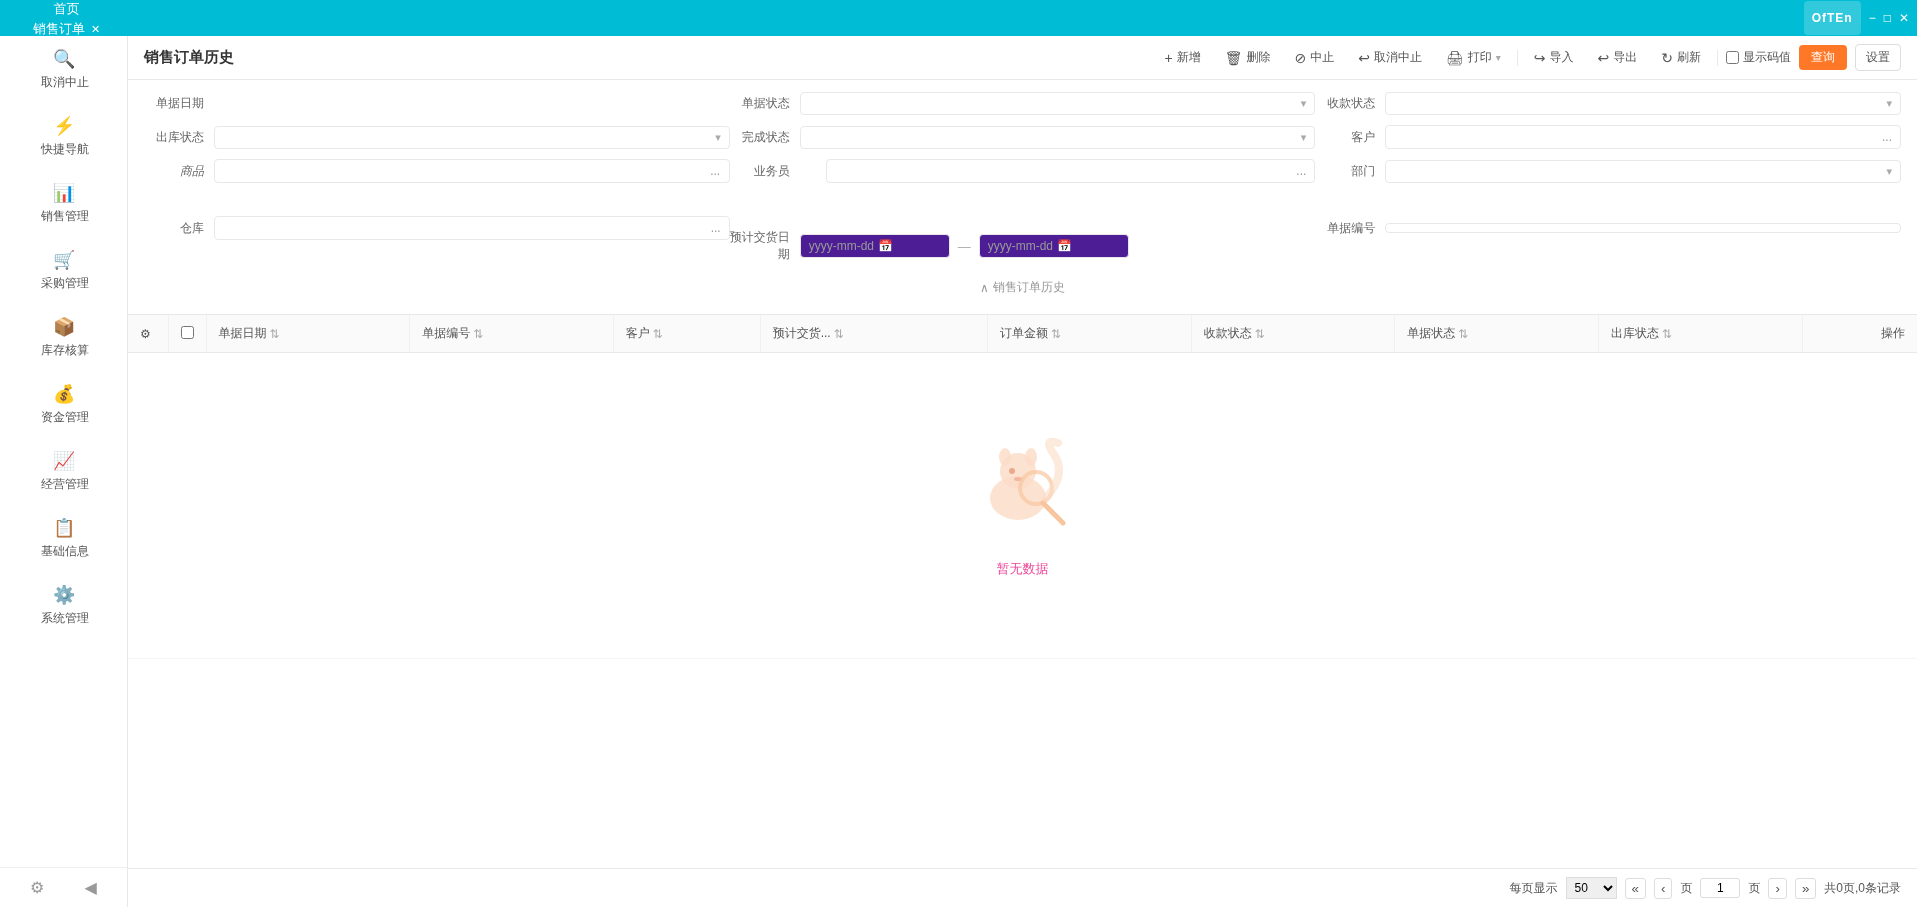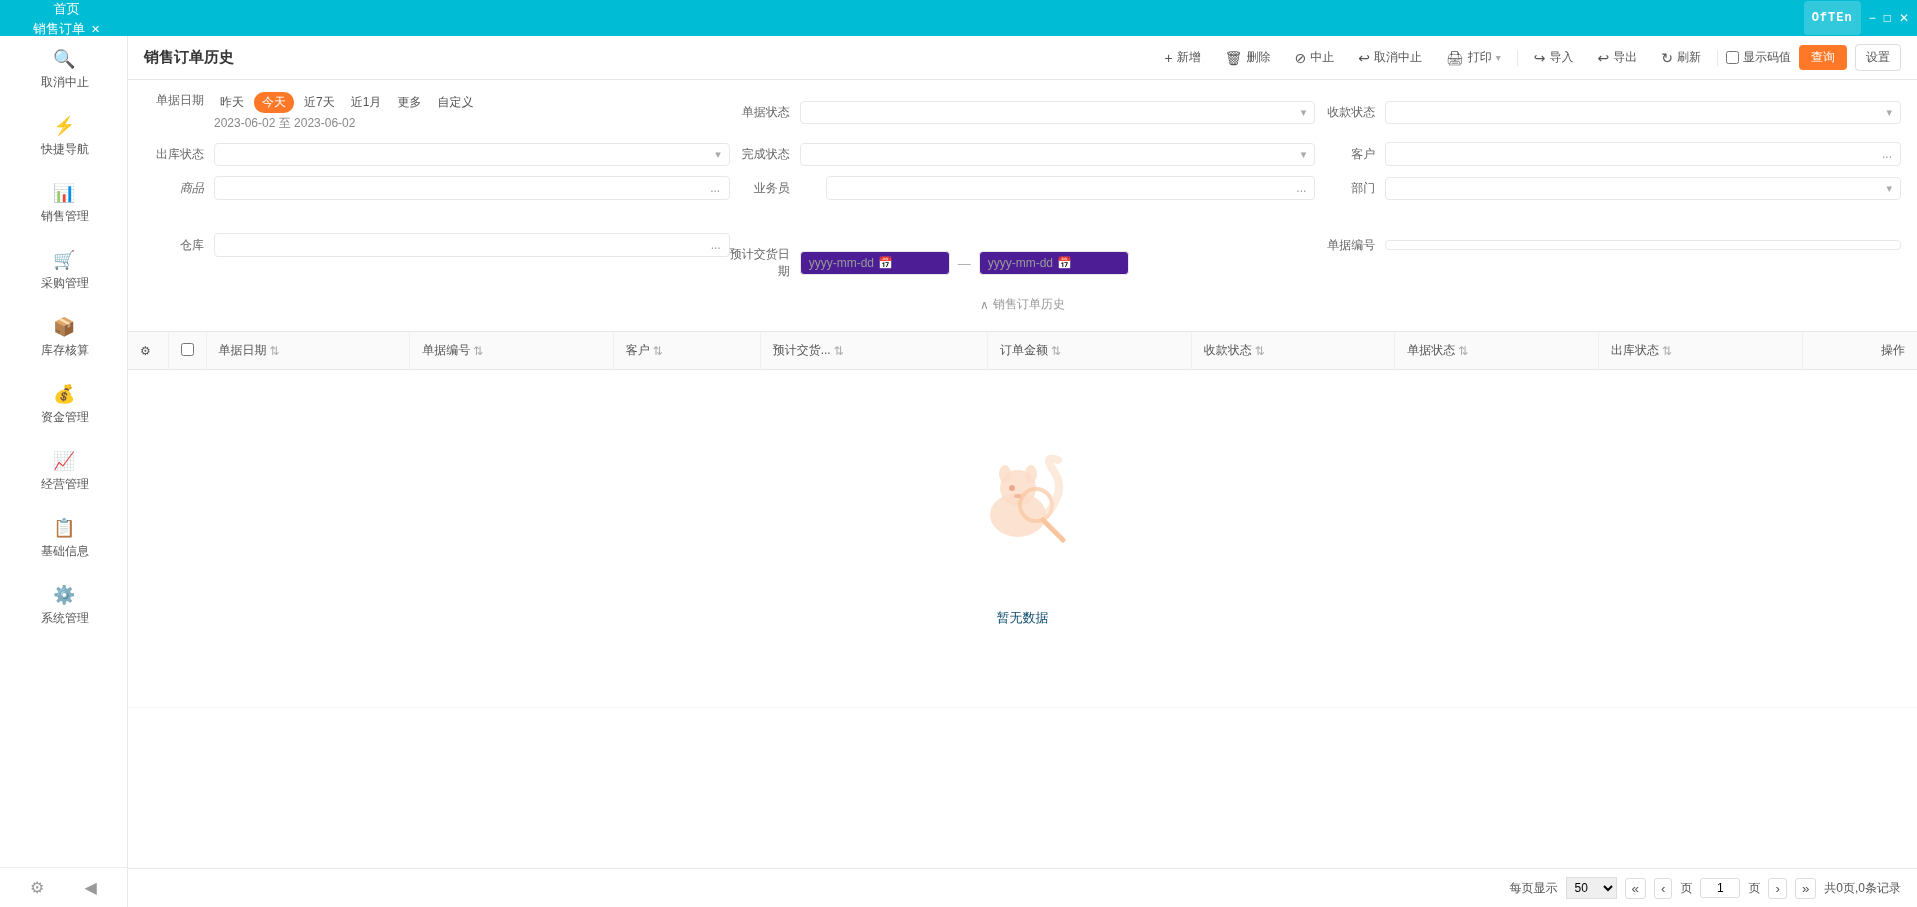--- a/index.html
+++ b/index.html
@@ -5,21 +5,21 @@
     * { box-sizing: border-box; margin: 0; padding: 0; }
     body { font-family: -apple-system, BlinkMacSystemFont, "Segoe UI", Arial, sans-serif; font-size: 13px; background: #f0f2f5; color: #333; display: flex; flex-direction: column; height: 100vh; overflow: hidden; }
 
     
     .top-bar { background: #00bcd4; height: 36px; display: flex; align-items: center; justify-content: space-between; padding: 0 8px; flex-shrink: 0; }
     .top-bar-tabs { display: flex; align-items: center; height: 100%; gap: 2px; flex-direction: column; }
     .top-tab { display: flex; align-items: center; padding: 0 12px; height: 100%; cursor: pointer; color: #fff; font-size: 13px; border-radius: 4px 4px 0 0; gap: 6px; }
     .top-tab.active { background: #f5f5f5; color: #333; }
     .top-tab .close-icon { font-size: 11px; cursor: pointer; }
     .top-bar-right { display: flex; align-items: center; gap: 8px; color: #fff; font-size: 12px; }
-    .oft-label { background: rgba(255,255,255,0.2); padding: 10px 8px; border-radius: 4px; font-weight: bold; letter-spacing: 1px; font-family: Liberation Mono, monospace; }
+    .oft-label { background: rgba(255,255,255,0.2); padding: 10px 8px; border-radius: 4px; font-weight: bold; letter-spacing: 1px; }
 
     
     .main-layout { display: flex; flex: 1; overflow: hidden; }
 
     
     .sidebar { width: 128px; background: #fff; border-right: 1px solid #e8e8e8; display: flex; flex-direction: column; flex-shrink: 0; }
     .sidebar-item { display: flex; flex-direction: column; align-items: center; padding: 12px 0; cursor: pointer; color: #555; font-size: 12px; gap: 4px; border-left: 3px solid transparent; }
     .sidebar-icon { font-size: 18px; }
     .sidebar-bottom { margin-top: auto; display: flex; justify-content: space-around; padding: 10px; border-top: 1px solid #eee; }
     .sidebar-bottom-icon { cursor: pointer; color: #999; font-size: 16px; }
@@ -59,21 +59,21 @@
     
     .table-area { flex: 1; overflow: auto; background: #fff; margin: 0; }
     .data-table { width: 100%; border-collapse: collapse; font-size: 12px; }
     .data-table thead tr { background: #fafafa; border-bottom: 1px solid #e8e8e8; }
     .data-table thead th { padding: 10px 12px; text-align: left; color: #555; font-weight: 500; border-right: 1px solid #f0f0f0; white-space: nowrap; }
     .data-table thead th:last-child { border-right: none; }
     .data-table tbody tr { border-bottom: 1px solid #f5f5f5; }
     .sort-icon { color: #aaa; cursor: pointer; }
     .th-sort { display: flex; align-items: center; gap: 3px; cursor: pointer; }
     .empty-state { display: flex; flex-direction: column; align-items: center; justify-content: center; padding: 80px 0; color: #aaa; }
-    .empty-text { color: #0c4a6e; font-size: 13px; margin-top: 32px; }
+    .empty-text { color: #ec4899; font-size: 13px; }
 
     
     .footer-bar { background: #fff; border-top: 1px solid #e8e8e8; padding: 8px 16px; display: flex; align-items: center; justify-content: flex-end; gap: 8px; flex-shrink: 0; font-size: 12px; color: #555; }
     .pagination-select { border: 1px solid #ddd; border-radius: 0; padding: 2px 4px; font-size: 12px; cursor: pointer; }
     .page-nav-btn { padding: 2px 6px; border: 1px solid #ddd; border-radius: 3px; cursor: pointer; background: #fff; color: #555; }
     .page-input { width: 40px; text-align: center; border: 1px solid #ddd; border-radius: 3px; padding: 2px 4px; font-size: 12px; }
   </style>
 </head>
 <body>
 
@@ -195,31 +195,20 @@
           <span>设置</span>
         </button>
       </div>
     </div>
 
     <div class="filter-area">
 
       <div class="filter-row">
         <div style="display:flex;align-items:flex-start;flex:1;">
           <span class="filter-label">单据日期</span>
-          <div style="display:flex;flex-direction:column;">
-            <div class="date-quick-btns">
-              <span class="date-quick-btn">昨天</span>
-              <span class="date-quick-btn active">今天</span>
-              <span class="date-quick-btn">近7天</span>
-              <span class="date-quick-btn">近1月</span>
-              <span class="date-quick-btn">更多</span>
-              <span class="date-quick-btn">自定义</span>
-            </div>
-            <span class="date-range-text">2023-06-02 至 2023-06-02</span>
-          </div>
         </div>
         <div style="display:flex;align-items:center;flex:1;">
           <span class="filter-label">单据状态</span>
           <div class="filter-select" style="flex:1;">
             <span></span>
             <span class="dropdown-icon">▾</span>
           </div>
         </div>
         <div style="display:flex;align-items:center;flex:1;">
           <span class="filter-label">收款状态</span>

